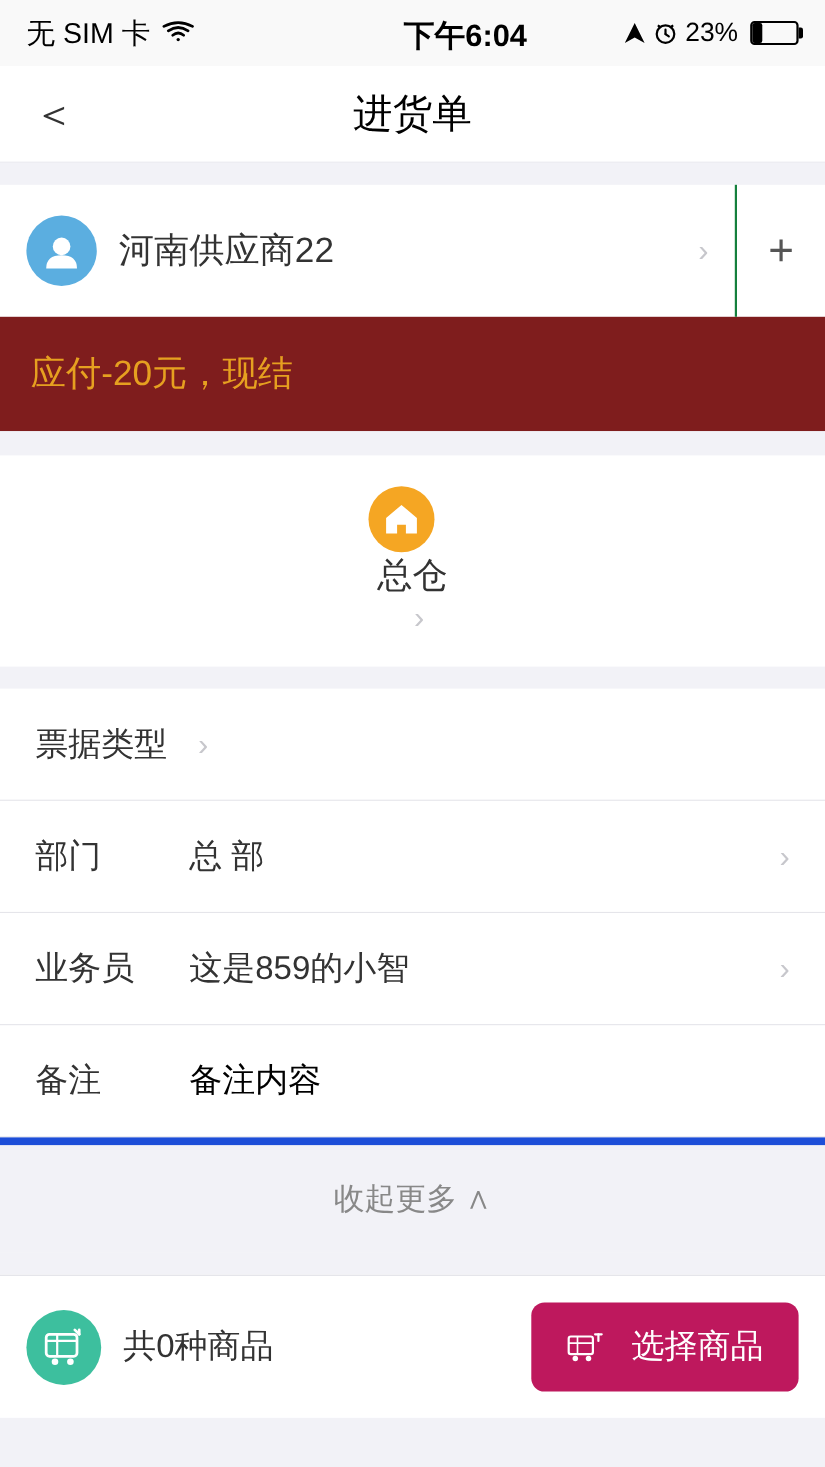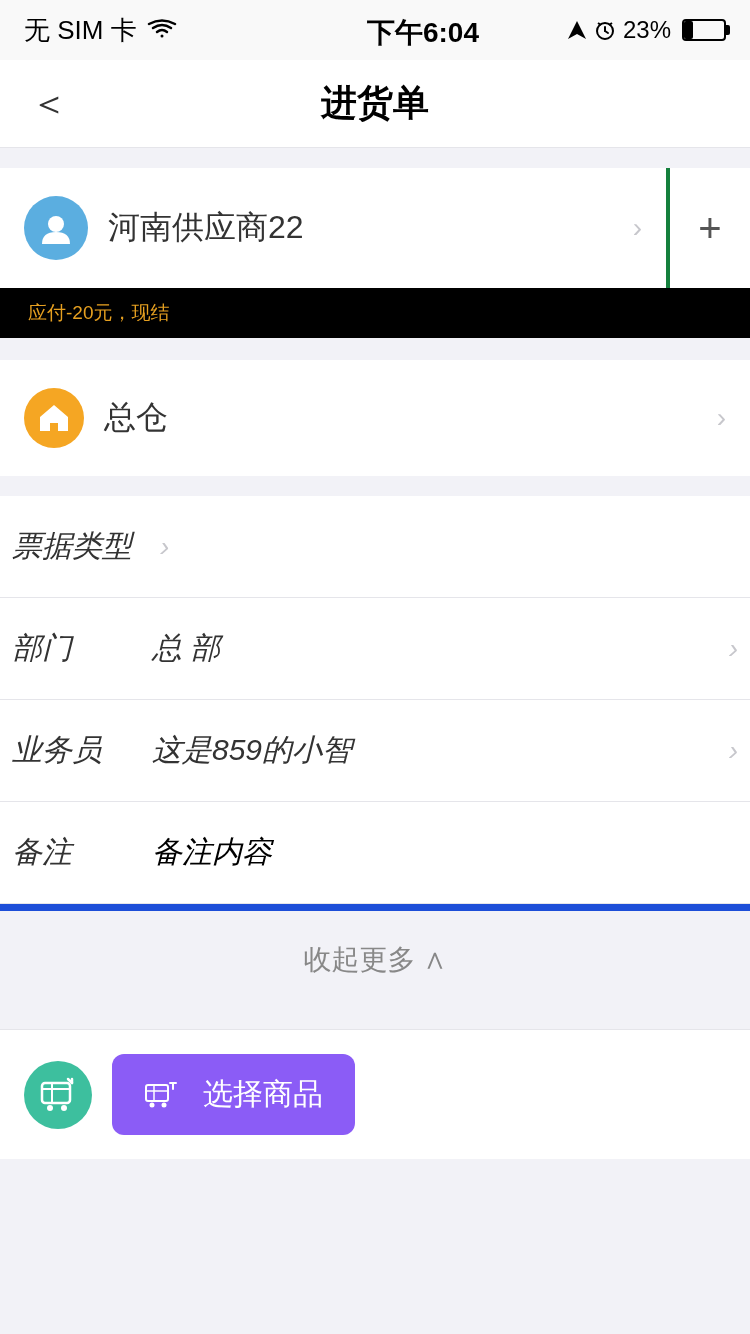--- a/index.html
+++ b/index.html
@@ -86,21 +86,21 @@
       border-bottom: 1px solid #e5e5ea;
     }
     .nav-back {
       font-size: 38px;
       color: #333;
       cursor: pointer;
       width: 60px;
     }
     .nav-title {
       font-size: 36px;
-      font-weight: 700;
+      font-weight: 400;
       color: #000;
       position: absolute;
       left: 50%;
       transform: translateX(-50%);
     }
     .nav-action {
       font-size: 30px;
       color: #333;
       cursor: pointer;
     }
@@ -120,21 +120,21 @@
     .supplier-section {
       background: #fff;
       display: flex;
       align-items: stretch;
     }
     .supplier-main {
       flex: 1;
       display: flex;
       align-items: center;
       padding: 28px 24px;
-      border-right: 4px solid #15803d;
+      border-right: 2px solid #15803d;
       cursor: pointer;
     }
     .supplier-avatar {
       width: 64px;
       height: 64px;
       border-radius: 50%;
       background: #5baee0;
       display: flex;
       align-items: center;
       justify-content: center;
@@ -160,36 +160,37 @@
       display: flex;
       align-items: center;
       justify-content: center;
       cursor: pointer;
       font-size: 40px;
       color: #555;
     }
 
     
     .warning-banner {
-      background: #000000;
-      padding: 12px 28px;
-      font-size: 19px;
+      background: #7f1d1d;
+      padding: 30px 28px;
+      font-size: 32px;
       color: #e6a020;
     }
 
     
     .warehouse-section {
       background: #fff;
       margin-top: 2px;
     }
     .warehouse-row {
       display: flex;
       align-items: center;
       padding: 28px 24px;
       cursor: pointer;
+      flex-direction: column;
     }
     .warehouse-icon {
       width: 60px;
       height: 60px;
       border-radius: 50%;
       background: #f5a623;
       display: flex;
       align-items: center;
       justify-content: center;
       margin-right: 20px;
@@ -206,25 +207,24 @@
     }
 
     
     .form-section {
       background: #fff;
       margin-top: 20px;
     }
     .form-row {
       display: flex;
       align-items: center;
-      padding: 30px 12px;
+      padding: 30px 32px;
       border-bottom: 1px solid #e5e5ea;
       cursor: pointer;
       min-height: 100px;
-      font-style: italic;
     }
     .form-row:last-child {
       border-bottom: none;
     }
     .form-label {
       font-size: 30px;
       color: #333;
       width: 140px;
       flex-shrink: 0;
     }
@@ -272,21 +272,21 @@
       justify-content: center;
       margin-right: 20px;
       flex-shrink: 0;
     }
     .product-count {
       font-size: 30px;
       color: #333;
       flex: 1;
     }
     .select-btn {
-      background: #8b5cf6;
+      background: #be185d;
       border-radius: 12px;
       padding: 20px 32px;
       font-size: 30px;
       color: #fff;
       display: flex;
       align-items: center;
       gap: 25px;
       cursor: pointer;
     }
 
@@ -407,20 +407,21 @@
       <svg width="40" height="40" viewBox="0 0 40 40">
         <rect x="4" y="8" width="28" height="20" rx="3" fill="none" stroke="#fff" stroke-width="2.5"></rect>
         <line x1="4" y1="14" x2="32" y2="14" stroke="#fff" stroke-width="2"></line>
         <line x1="14" y1="8" x2="14" y2="28" stroke="#fff" stroke-width="2"></line>
         <circle cx="12" cy="33" r="3" fill="#fff"></circle>
         <circle cx="26" cy="33" r="3" fill="#fff"></circle>
         <line x1="30" y1="4" x2="34" y2="8" stroke="#fff" stroke-width="2.5" stroke-linecap="round"></line>
         <line x1="34" y1="4" x2="34" y2="8" stroke="#fff" stroke-width="2.5" stroke-linecap="round"></line>
       </svg>
     </div>
+    <span class="product-count">共0种商品</span>
     <div class="select-btn">
       <svg width="34" height="28" viewBox="0 0 34 28">
         <rect x="2" y="4" width="22" height="16" rx="2" fill="none" stroke="#fff" stroke-width="2"></rect>
         <line x1="2" y1="10" x2="24" y2="10" stroke="#fff" stroke-width="1.5"></line>
         <line x1="10" y1="4" x2="10" y2="20" stroke="#fff" stroke-width="1.5"></line>
         <circle cx="8" cy="24" r="2.5" fill="#fff"></circle>
         <circle cx="20" cy="24" r="2.5" fill="#fff"></circle>
         <line x1="26" y1="2" x2="32" y2="2" stroke="#fff" stroke-width="2" stroke-linecap="round"></line>
         <line x1="29" y1="2" x2="29" y2="8" stroke="#fff" stroke-width="2" stroke-linecap="round"></line>
       </svg>

